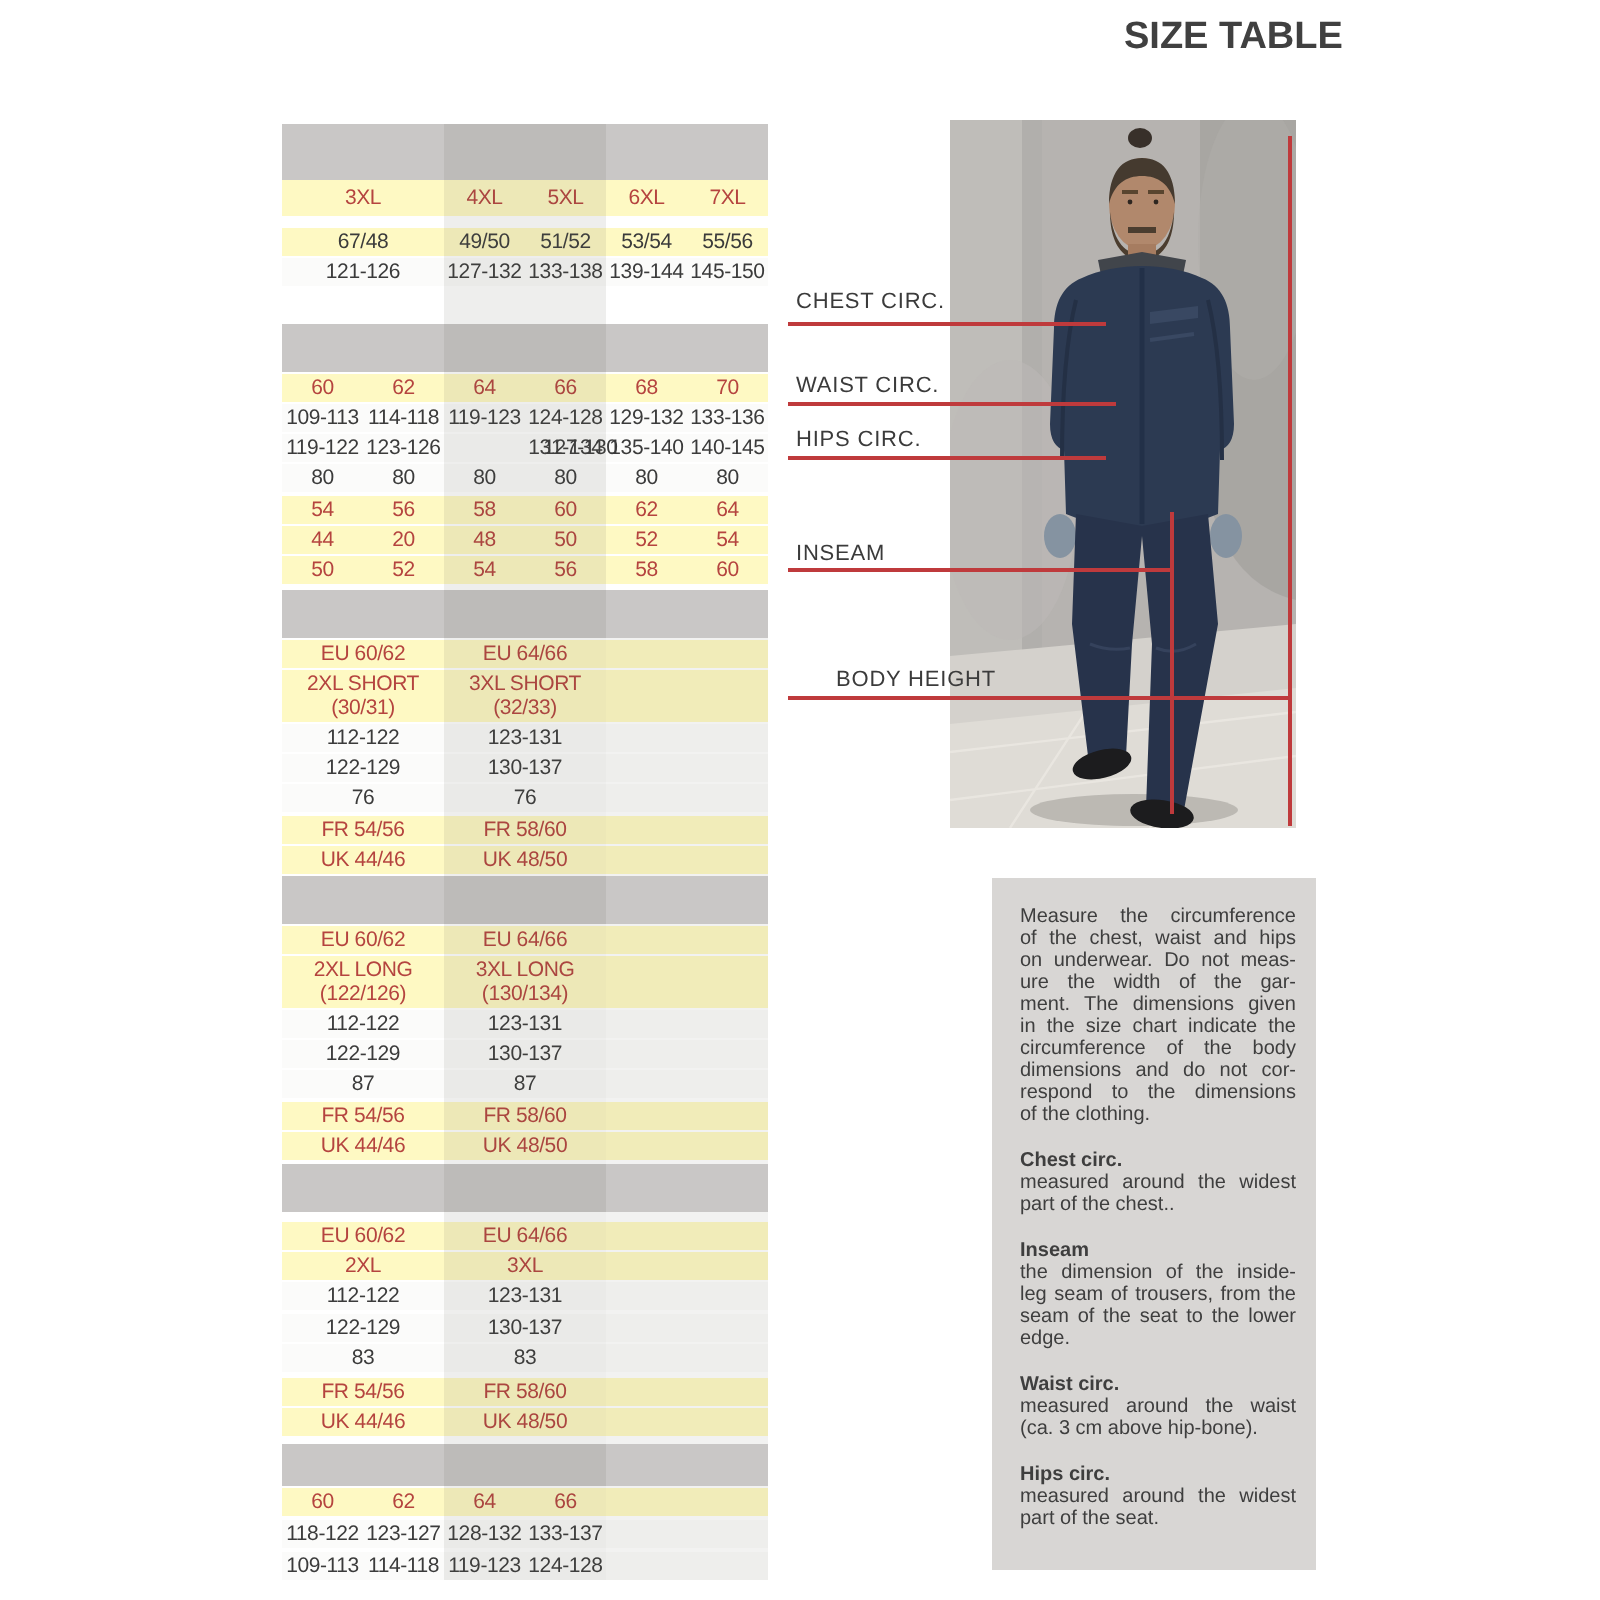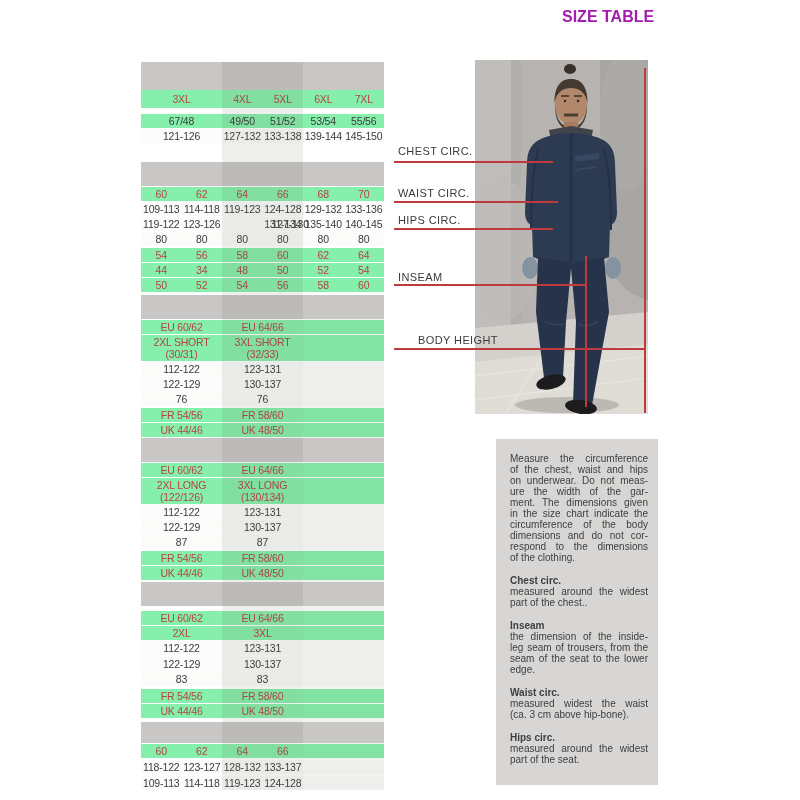--- a/index.html
+++ b/index.html
@@ -1,27 +1,27 @@
 <!DOCTYPE html>
 <html><head>
 <meta charset="utf-8">
 <style>
   html,body{margin:0;padding:0;background:#fff;}
   #app{position:relative;width:800px;height:800px;background:#ffffff;overflow:hidden;
        font-family:"Liberation Sans",sans-serif;}
 
   
-  #page-title{position:absolute;left:562px;top:8px;width:100px;font-size:16px;font-weight:bold;
-              color:#a21caf;letter-spacing:0px;white-space:nowrap;}
+  #page-title{position:absolute;left:562px;top:8px;width:100px;font-size:19px;font-weight:bold;
+              color:#404040;letter-spacing:0px;white-space:nowrap;}
 
   
   #size-table{position:absolute;}
   .trow{position:absolute;left:0;width:100%;}
   .band{background:#c9c7c6;}
-  .gray{background:#86efac;}
+  .gray{background:#fef9c3;}
   .white{background:#fbfbfa;}
   .tcell{position:absolute;top:0;height:100%;display:flex;flex-direction:column;align-items:center;
          justify-content:center;font-size:10.5px;letter-spacing:-0.2px;color:#3b3b3b;white-space:nowrap;}
   .red .tcell{color:#b5443f;}
   .mid-overlay{position:absolute;top:0;background:rgba(88,85,82,0.10);pointer-events:none;}
   .side-veil{position:absolute;background:rgba(88,85,82,0.08);pointer-events:none;}
 
   
   .mlabel{position:absolute;font-size:11px;color:#3b3b3b;letter-spacing:0.4px;white-space:nowrap;z-index:5;}
   .mline{position:absolute;height:2px;background:#bf3a3c;z-index:5;}
@@ -104,21 +104,21 @@
       <div class="trow gray red" style="top: 186px; height: 14px;">
         <div class="tcell" style="left: 0px; width: 40.5px;">54</div>
         <div class="tcell" style="left: 40.5px; width: 40.5px;">56</div>
         <div class="tcell" style="left: 81px; width: 40.5px;">58</div>
         <div class="tcell" style="left: 121.5px; width: 40.5px;">60</div>
         <div class="tcell" style="left: 162px; width: 40.5px;">62</div>
         <div class="tcell" style="left: 202.5px; width: 40.5px;">64</div>
       </div>
       <div class="trow gray red" style="top: 201px; height: 14px;">
         <div class="tcell" style="left: 0px; width: 40.5px;">44</div>
-        <div class="tcell" style="left: 40.5px; width: 40.5px;">34</div>
+        <div class="tcell" style="left: 40.5px; width: 40.5px;">20</div>
         <div class="tcell" style="left: 81px; width: 40.5px;">48</div>
         <div class="tcell" style="left: 121.5px; width: 40.5px;">50</div>
         <div class="tcell" style="left: 162px; width: 40.5px;">52</div>
         <div class="tcell" style="left: 202.5px; width: 40.5px;">54</div>
       </div>
       <div class="trow gray red" style="top: 216px; height: 14px;">
         <div class="tcell" style="left: 0px; width: 40.5px;">50</div>
         <div class="tcell" style="left: 40.5px; width: 40.5px;">52</div>
         <div class="tcell" style="left: 81px; width: 40.5px;">54</div>
         <div class="tcell" style="left: 121.5px; width: 40.5px;">56</div>
@@ -334,21 +334,21 @@
         </div>
         <div class="def">
           <div class="def-head">Inseam</div>
           <div class="jline">the dimension of the inside-</div>
           <div class="jline">leg seam of trousers, from the</div>
           <div class="jline">seam of the seat to the lower</div>
           <div class="jline end">edge.</div>
         </div>
         <div class="def">
           <div class="def-head">Waist circ.</div>
-          <div class="jline">measured widest the waist</div>
+          <div class="jline">measured around the waist</div>
           <div class="jline end">(ca. 3 cm above hip-bone).</div>
         </div>
         <div class="def">
           <div class="def-head">Hips circ.</div>
           <div class="jline">measured around the widest</div>
           <div class="jline end">part of the seat.</div>
         </div>
       </div>
   </div>
 

